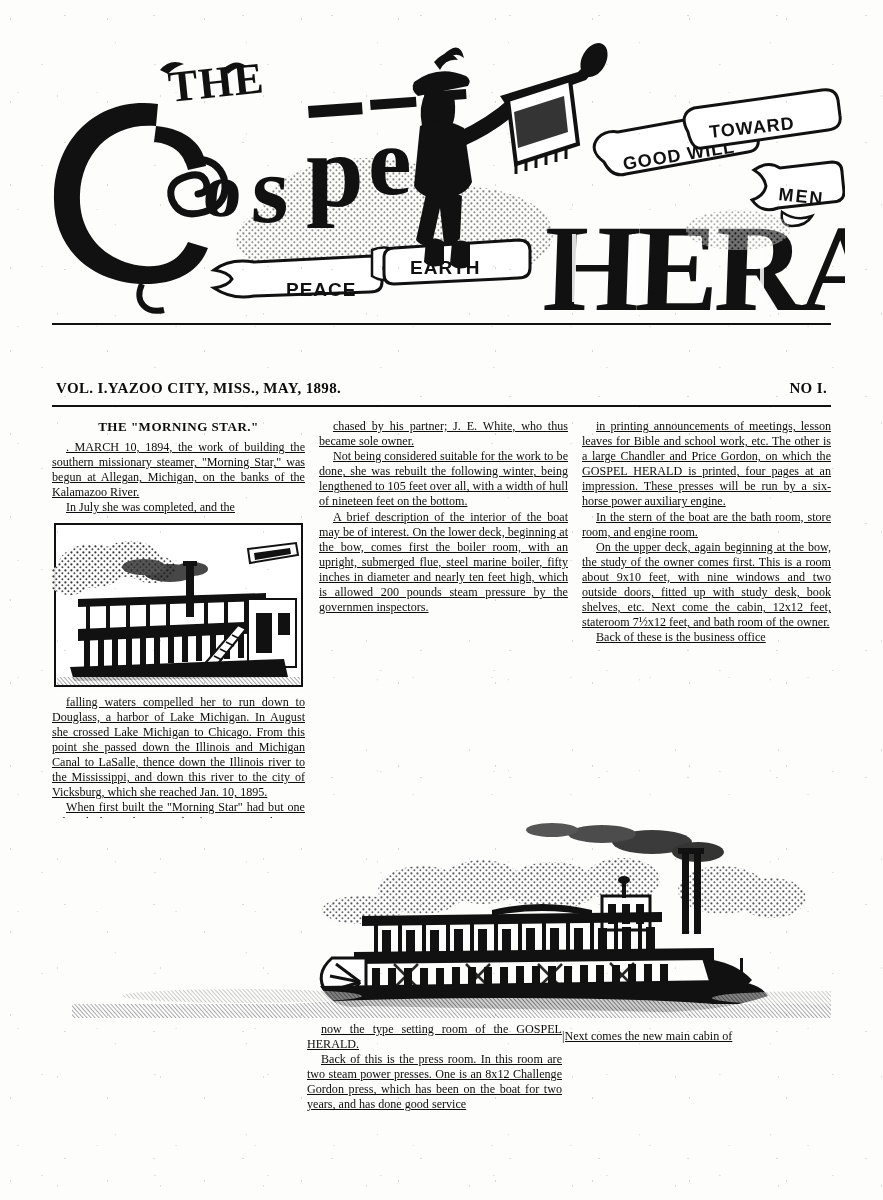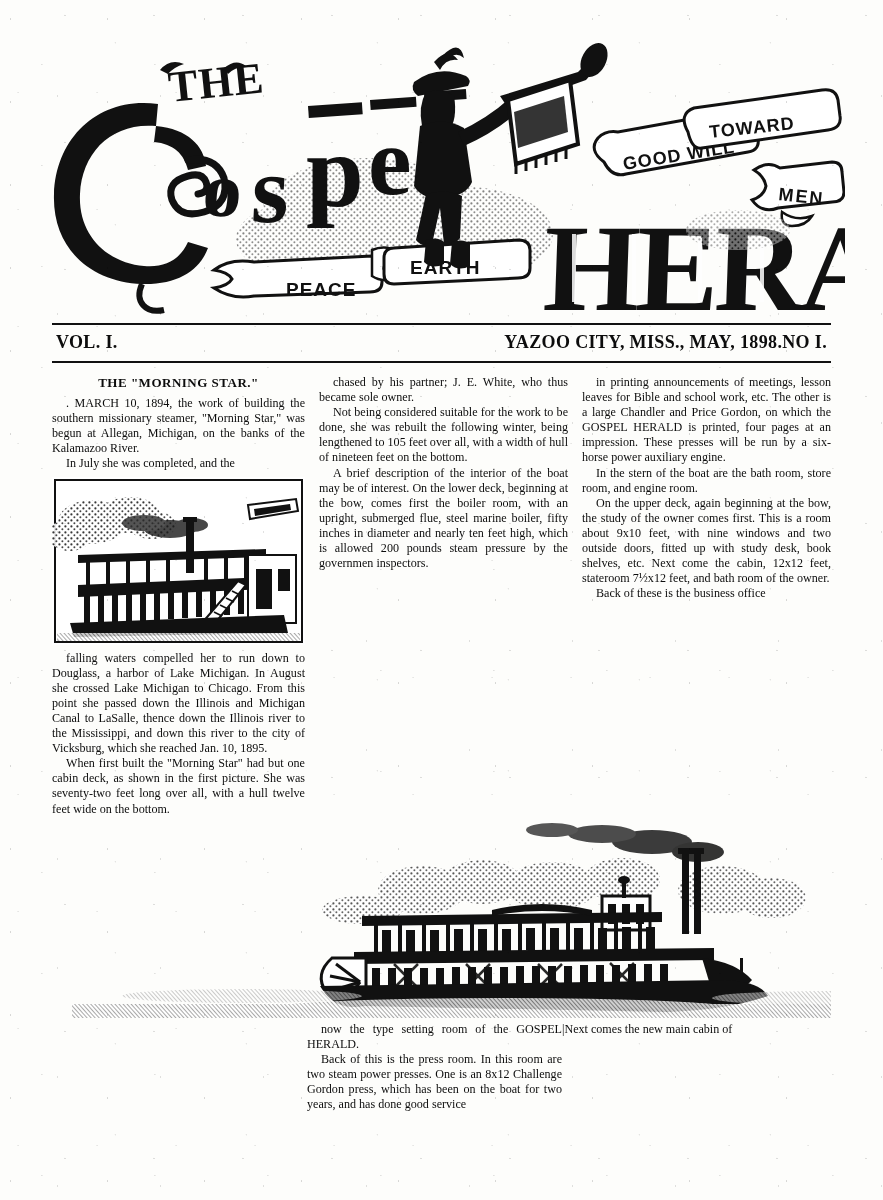--- a/index.html
+++ b/index.html
@@ -40,45 +40,45 @@
   .masthead svg{display:block;width:100%;height:100%;}
 
   
   .volbar{
     margin:4px 52px 0 52px;
     border-top:2.5px solid #111;
     border-bottom:2.5px solid #111;
     padding:7px 4px 8px 4px;
     display:flex;align-items:baseline;
     font-family:"Liberation Serif", serif;
-    font-size:18px;
+    font-size:15px;
     letter-spacing:.35px;
     font-weight:bold;
   }
   .vol-left{flex:0 0 auto;}
-  .vol-center{flex:1 1 auto;text-align:right;}
+  .vol-center{flex:1 1 auto;text-align:left;margin-top:48px;}
   .vol-right{flex:0 0 auto;font-family:Liberation Serif, serif;}
 
   
   .columns{
     margin:12px 52px 0 52px;
     display:flex;
     gap:14px;
     height:795px;
   }
   .col{
     width:255px;
     font-size:12.1px;
     line-height:15.1px;
     text-align:justify;
     text-justify:inter-word;
     hyphens:none;
     position:relative;
   }
-  .col p{margin:0;text-indent:14px;}
+  .col p{margin:0;text-indent:14px;text-decoration:underline;}
   .headline{
     text-align:center;
     font-weight:bold;
     font-size:13px;
     letter-spacing:.5px;
     margin:0 0 6px 0;
     text-indent:0;
   }
 
   
@@ -494,18 +494,18 @@
     </svg>
   </div>
 
   <div class="col-lower">
     <div class="col" style="visibility:hidden;"></div>
     <div class="col">
       <p>now the type setting room of the GOSPEL HERALD.</p>
       <p>Back of this is the press room. In this room are two steam power presses. One is an 8x12 Challenge Gordon press, which has been on the boat for two years, and has done good service</p>
     </div>
     <div class="col">
-      <p style="text-indent:0;">|Next comes the new main cabin of</p>
+      <p style="text-indent:0;margin-top:7px;">|Next comes the new main cabin of</p>
     </div>
   </div>
 
   <div class="speckle"></div>
 </div>
 
 </body></html>

